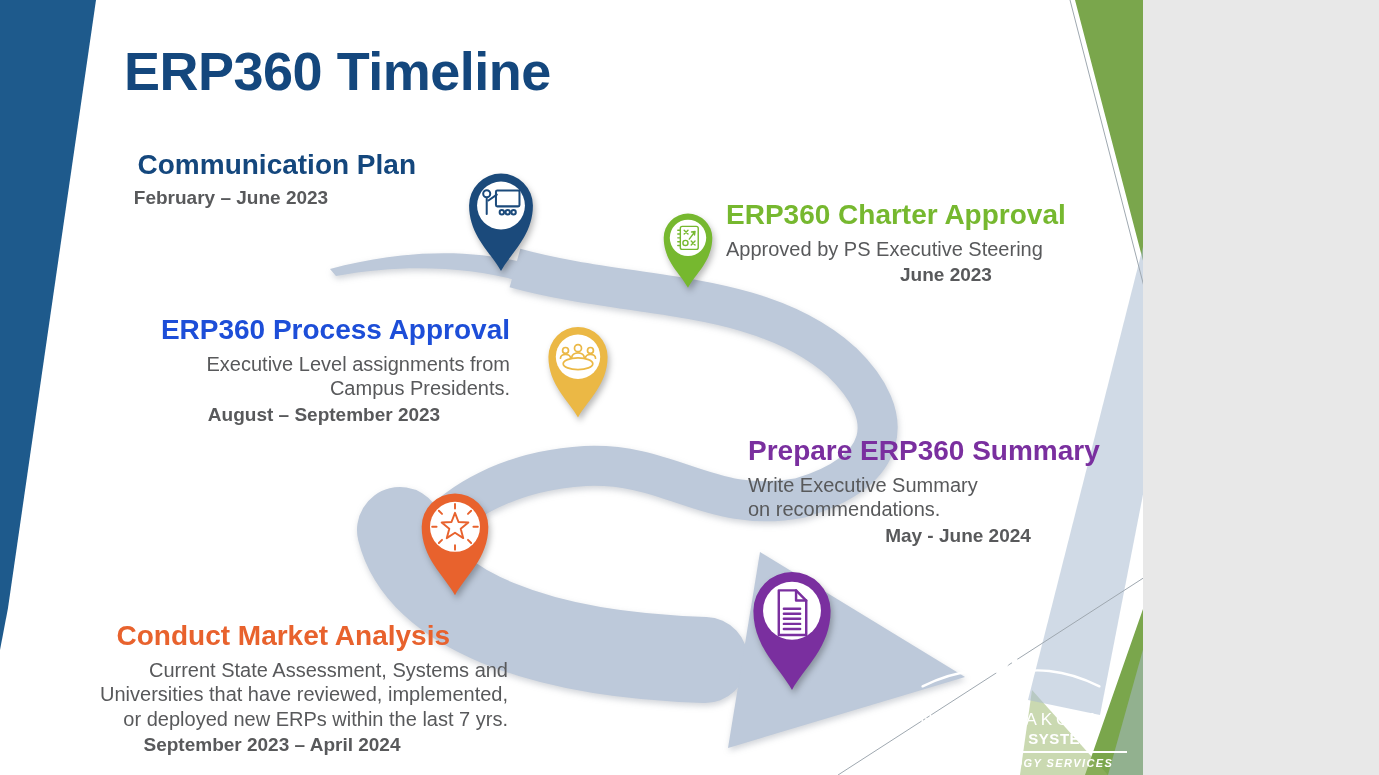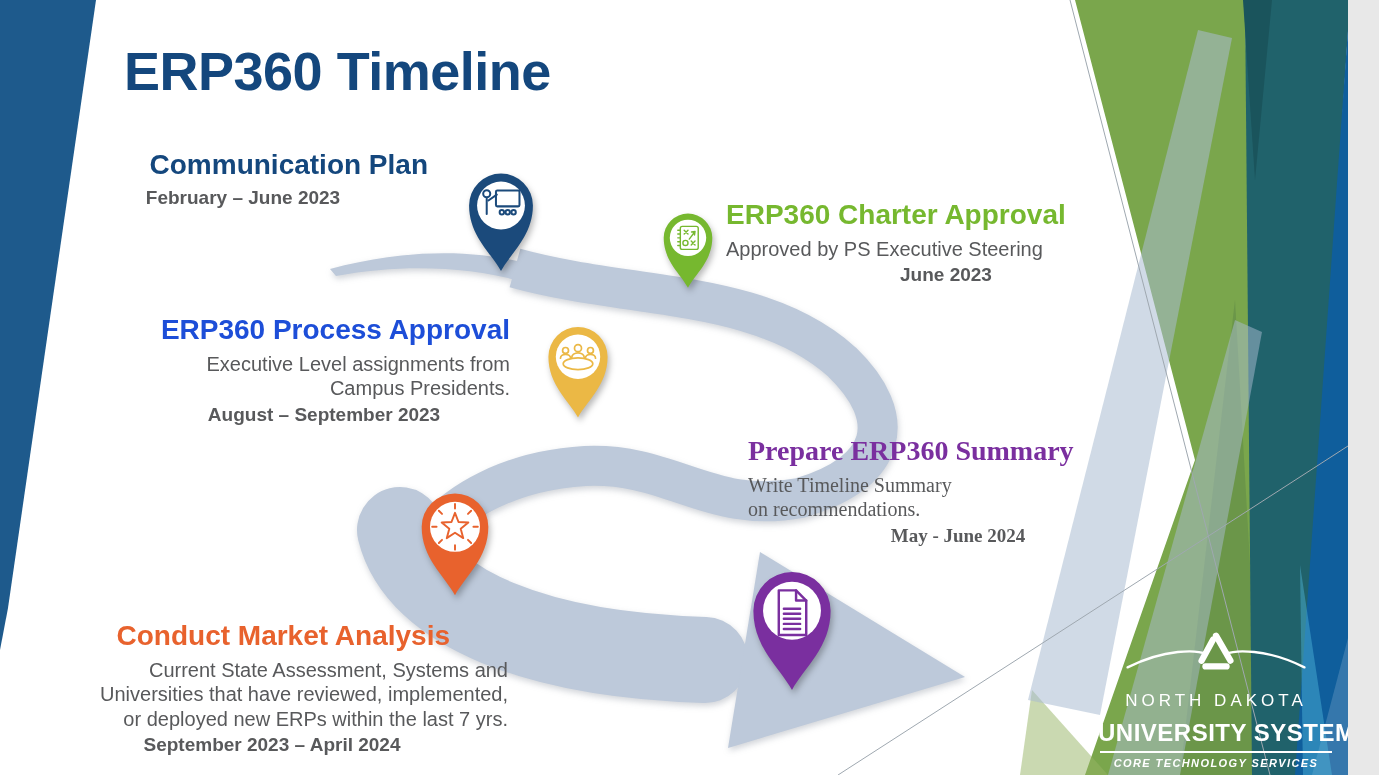--- a/index.html
+++ b/index.html
@@ -1,49 +1,49 @@
 <!DOCTYPE html>
 <html><head>
 <meta charset="utf-8">
 <style>
   html,body{margin:0;padding:0;background:#e8e8e8;}
   .slide{
     position:relative;
-    width:1348px;height:775px;
+    width:1143px;height:775px;
     background:#ffffff;
     overflow:hidden;
     font-family:"Liberation Sans",sans-serif;
   }
   .layer{position:absolute;inset:0;width:1379px;height:775px;}
   .page-title{
     position:absolute;left:124px;top:40px;margin:0;
     font-size:54px;font-weight:700;color:#14477D;letter-spacing:-0.5px;
   }
   .milestone{position:absolute;}
   .m-title{font-size:28px;font-weight:700;margin-bottom:6px;line-height:1.1;}
   .m-desc{font-size:20px;color:#58595B;line-height:1.22;}
   .m-date{font-size:19px;color:#58595B;font-weight:700;margin-top:3px;text-align:center;}
-  .ms-comm{left:58px;top:150px;width:370px;text-align:right;}
+  .ms-comm{left:46px;top:150px;width:370px;text-align:right;}
   .ms-comm .m-title{color:#14477D;}
   .ms-charter{left:726px;top:200px;width:440px;text-align:left;}
   .ms-charter .m-title{color:#76B82F;}
   .ms-process{left:138px;top:315px;width:372px;text-align:right;}
   .ms-process .m-title{color:#1d4ed8;}
-  .ms-prepare{left:748px;top:436px;width:420px;text-align:left;font-family:Liberation Serif, serif;}
+  .ms-prepare{left:748px;top:436px;width:420px;text-align:left;}
   .ms-prepare .m-title{color:#7A2F9F;}
   .ms-market{left:36px;top:597px;width:472px;text-align:right;margin-top:24px;}
   .ms-market .m-title{color:#E8622D;padding-right:58px;}
   .pin{position:absolute;filter:drop-shadow(2px 4px 3px rgba(0,0,0,0.28));}
   .road-g{filter:drop-shadow(1px 3px 3px rgba(90,100,120,0.28));}
   .logo{
     position:absolute;right:14px;bottom:6px;width:236px;
     color:#ffffff;text-align:center;
   }
   .logo-l1{font-size:17px;font-weight:400;letter-spacing:4px;margin-top:10px;white-space:nowrap;}
-  .logo-l2{font-size:24px;font-weight:700;letter-spacing:0.5px;white-space:nowrap;margin-top:8px;}
+  .logo-l2{font-size:15px;font-weight:700;letter-spacing:0.5px;white-space:nowrap;}
   .logo-div{height:2px;background:#ffffff;margin:4px 2px 4px 2px;}
   .logo-l3{font-size:11px;font-weight:700;letter-spacing:1.4px;white-space:nowrap;font-style:italic;}
 </style>
 </head>
 <body>
 
 <div class="slide">
 
   <svg class="layer" viewBox="0 0 1379 775" aria-hidden="true">
 
@@ -89,21 +89,21 @@
 
   <div class="milestone ms-process">
     <div class="m-title">ERP360 Process Approval</div>
     <div class="m-desc">Executive Level assignments from</div>
     <div class="m-desc">Campus Presidents.</div>
     <div class="m-date">August – September 2023</div>
   </div>
 
   <div class="milestone ms-prepare">
     <div class="m-title">Prepare ERP360 Summary</div>
-    <div class="m-desc">Write Timeline Summary</div>
+    <div class="m-desc">Write Executive Summary</div>
     <div class="m-desc">on recommendations.</div>
     <div class="m-date">May - June 2024</div>
   </div>
 
   <div class="milestone ms-market">
     <div class="m-title">Conduct Market Analysis</div>
     <div class="m-desc">Current State Assessment, Systems and</div>
     <div class="m-desc">Universities that have reviewed, implemented,</div>
     <div class="m-desc">or deployed new ERPs within the last 7 yrs.</div>
     <div class="m-date">September 2023 – April 2024</div>

